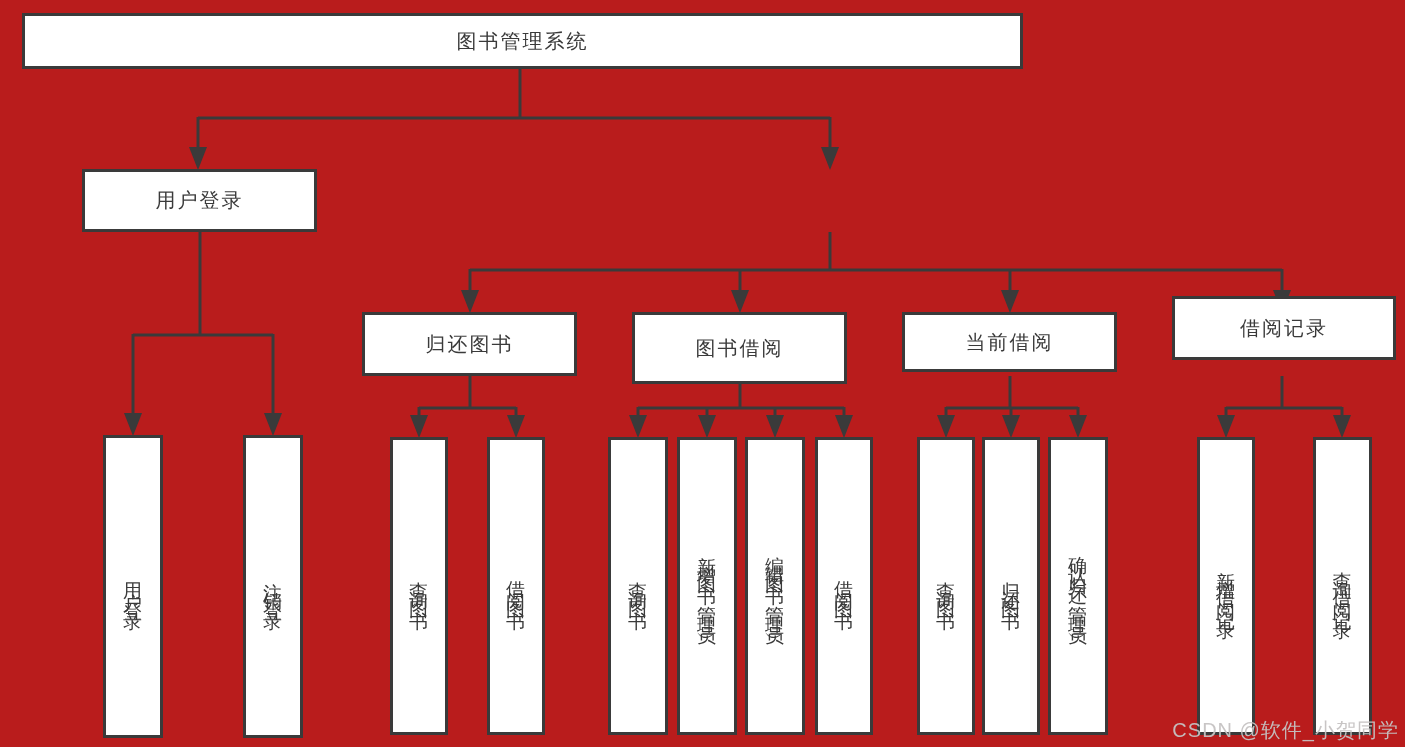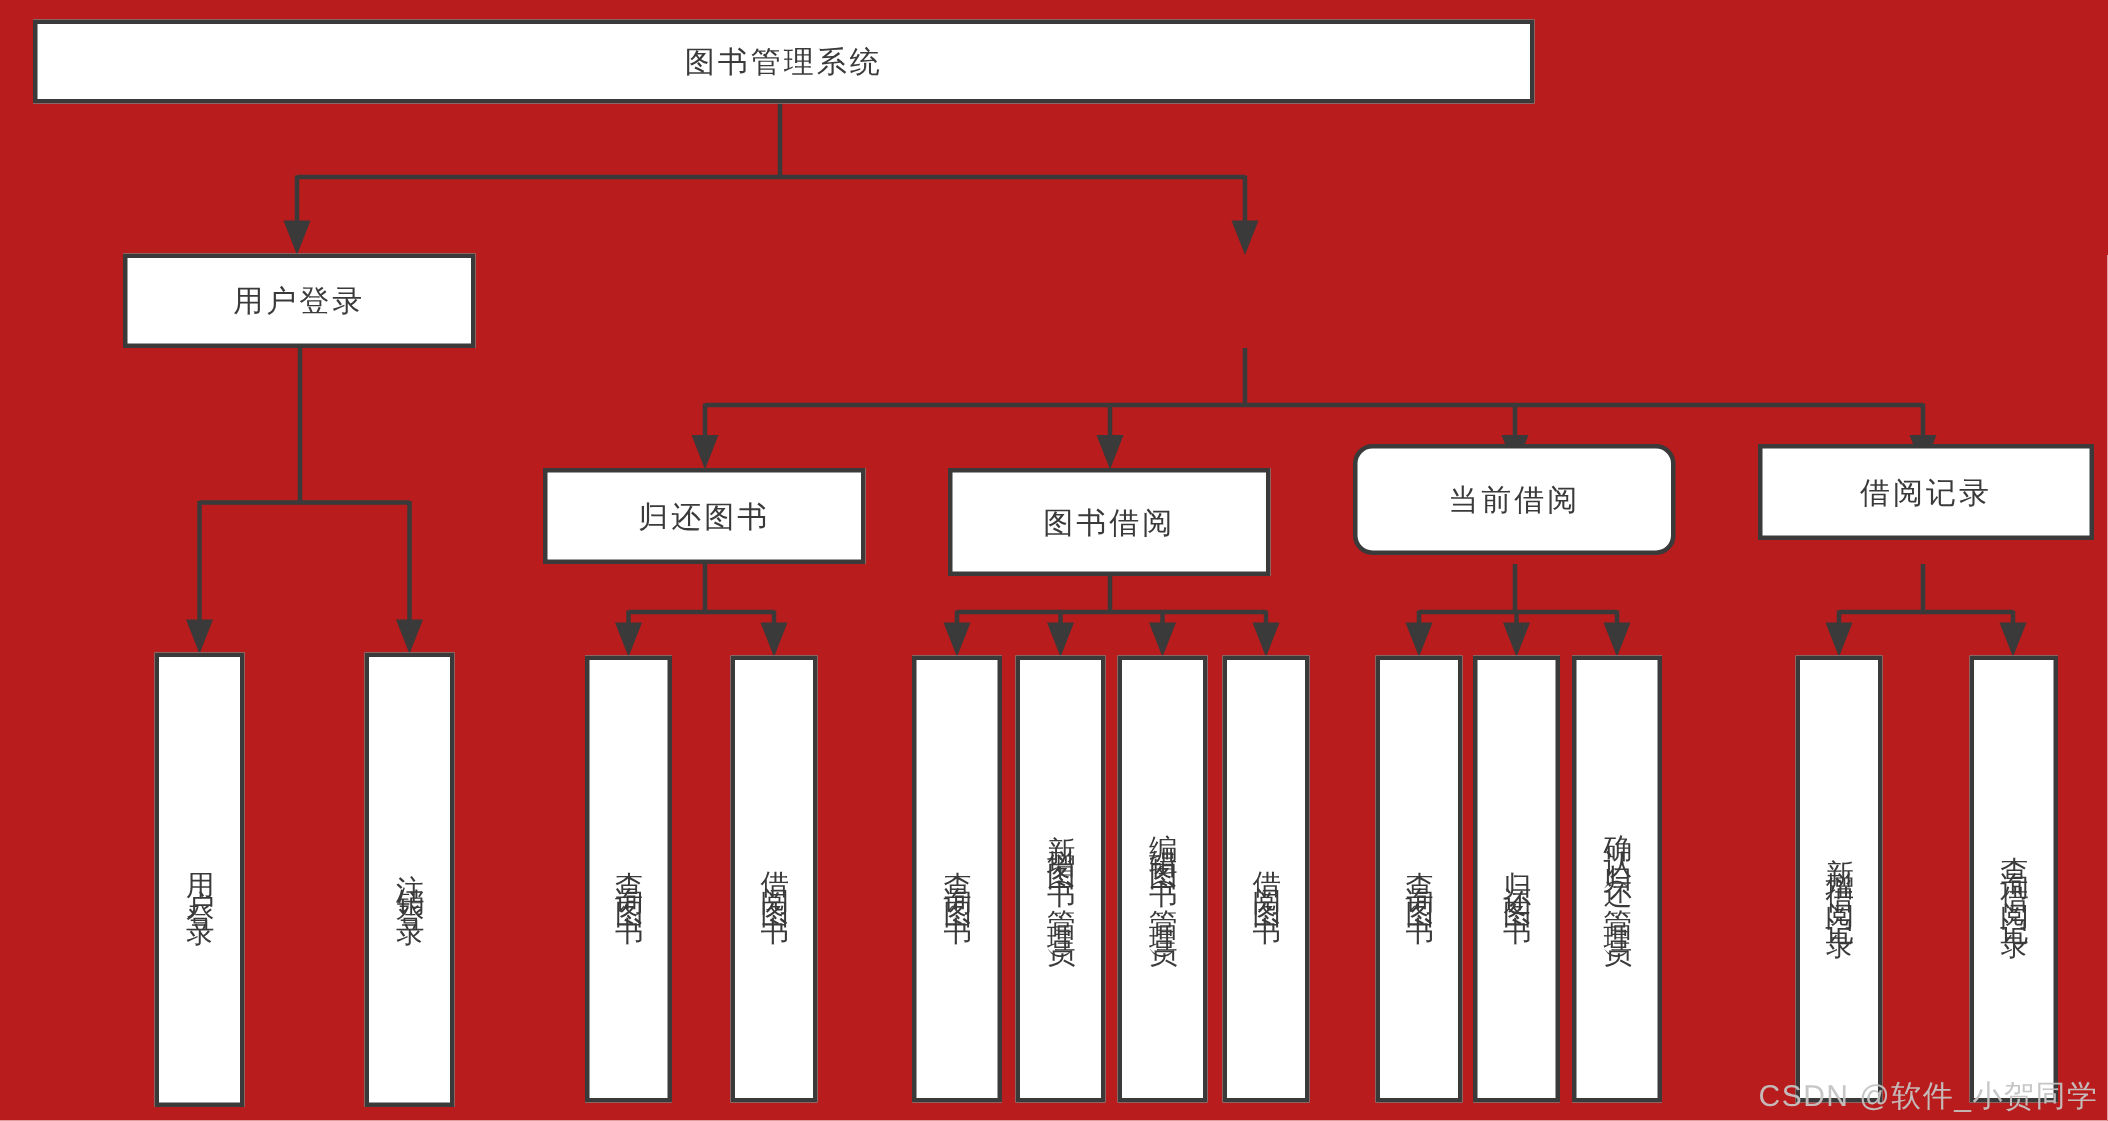--- a/index.html
+++ b/index.html
@@ -143,21 +143,21 @@
       <polygon points="1333,415 1351,415 1342,438" stroke="none"></polygon>
     </g>
   </svg>
 
   <div class="node" style="left:22px;top:13px;width:1001px;height:56px;">图书管理系统</div>
 
   <div class="node" style="left:82px;top:169px;width:235px;height:63px;">用户登录</div>
 
   <div class="node" style="left:362px;top:312px;width:215px;height:64px;">归还图书</div>
   <div class="node" style="left:632px;top:312px;width:215px;height:72px;">图书借阅</div>
-  <div class="node" style="left:902px;top:296px;width:215px;height:74px;border-radius:13px;">当前借阅</div>
+  <div class="node" style="left:902px;top:312px;width:215px;height:60px;">当前借阅</div>
   <div class="node" style="left:1172px;top:296px;width:224px;height:64px;">借阅记录</div>
 
   <div class="leaf" style="left:103px;top:435px;width:60px;height:303px;">
     <span>用户登录</span>
   </div>
   <div class="leaf" style="left:243px;top:435px;width:60px;height:303px;">
     <span>注销登录</span>
   </div>
 
   <div class="leaf" style="left:390px;top:437px;width:58px;height:298px;">

